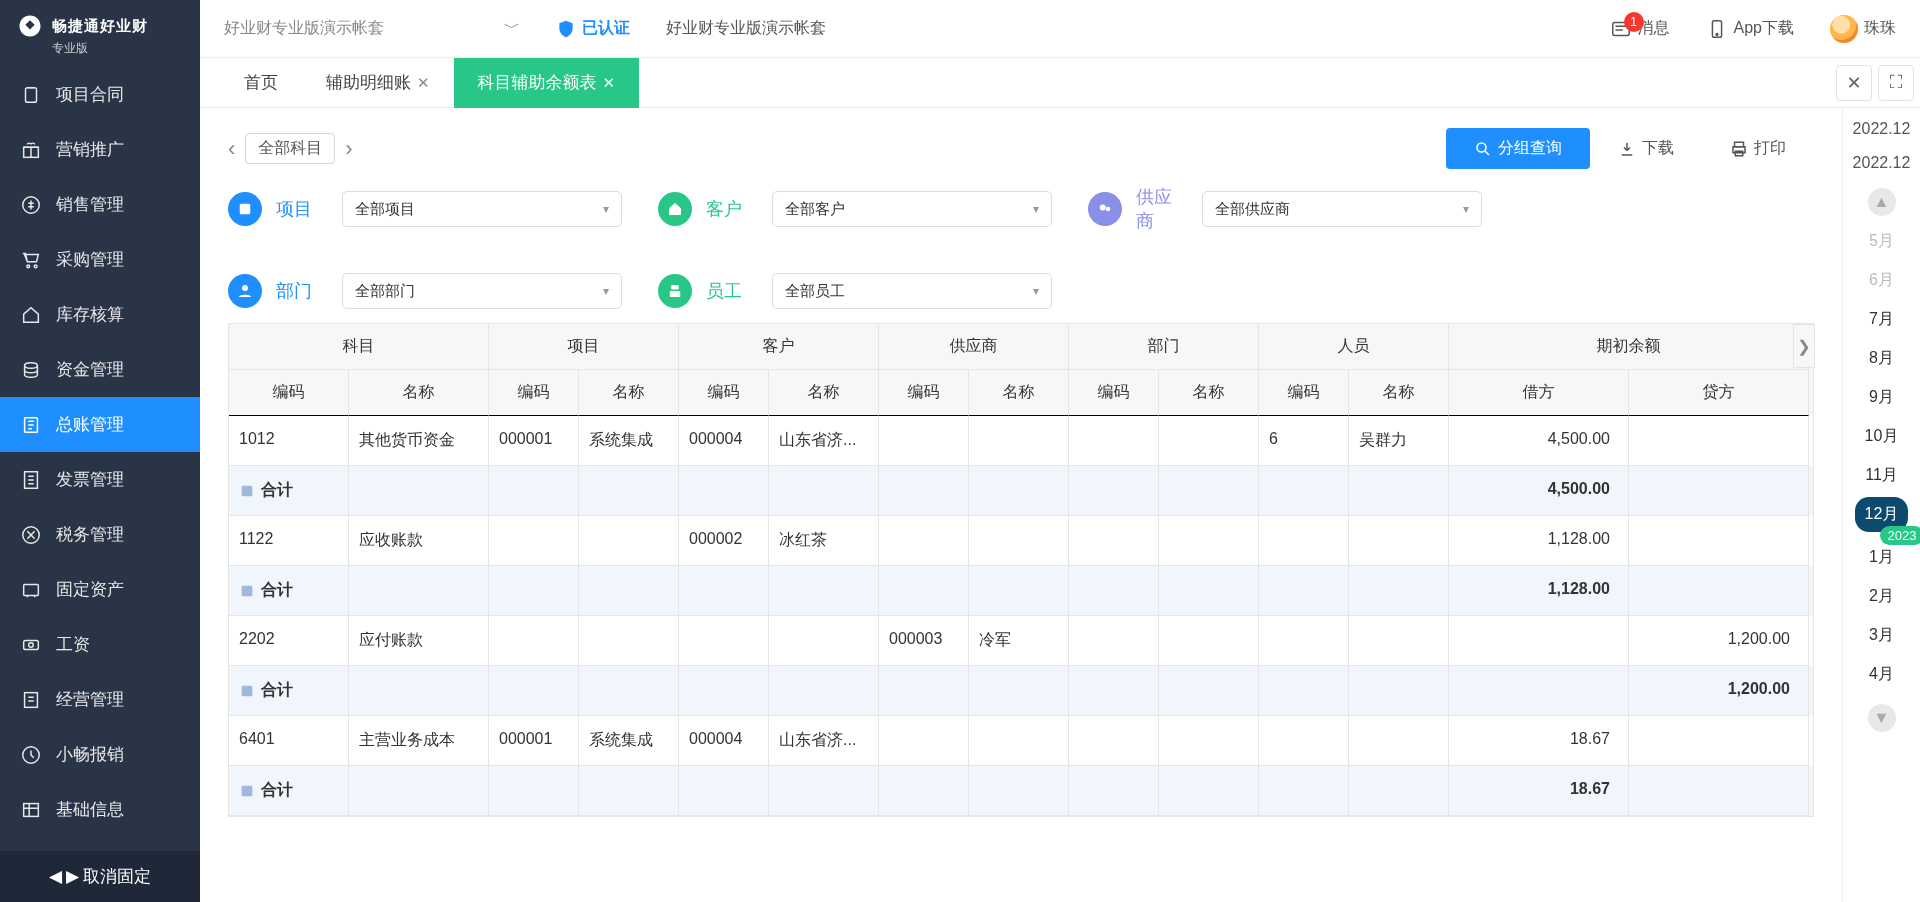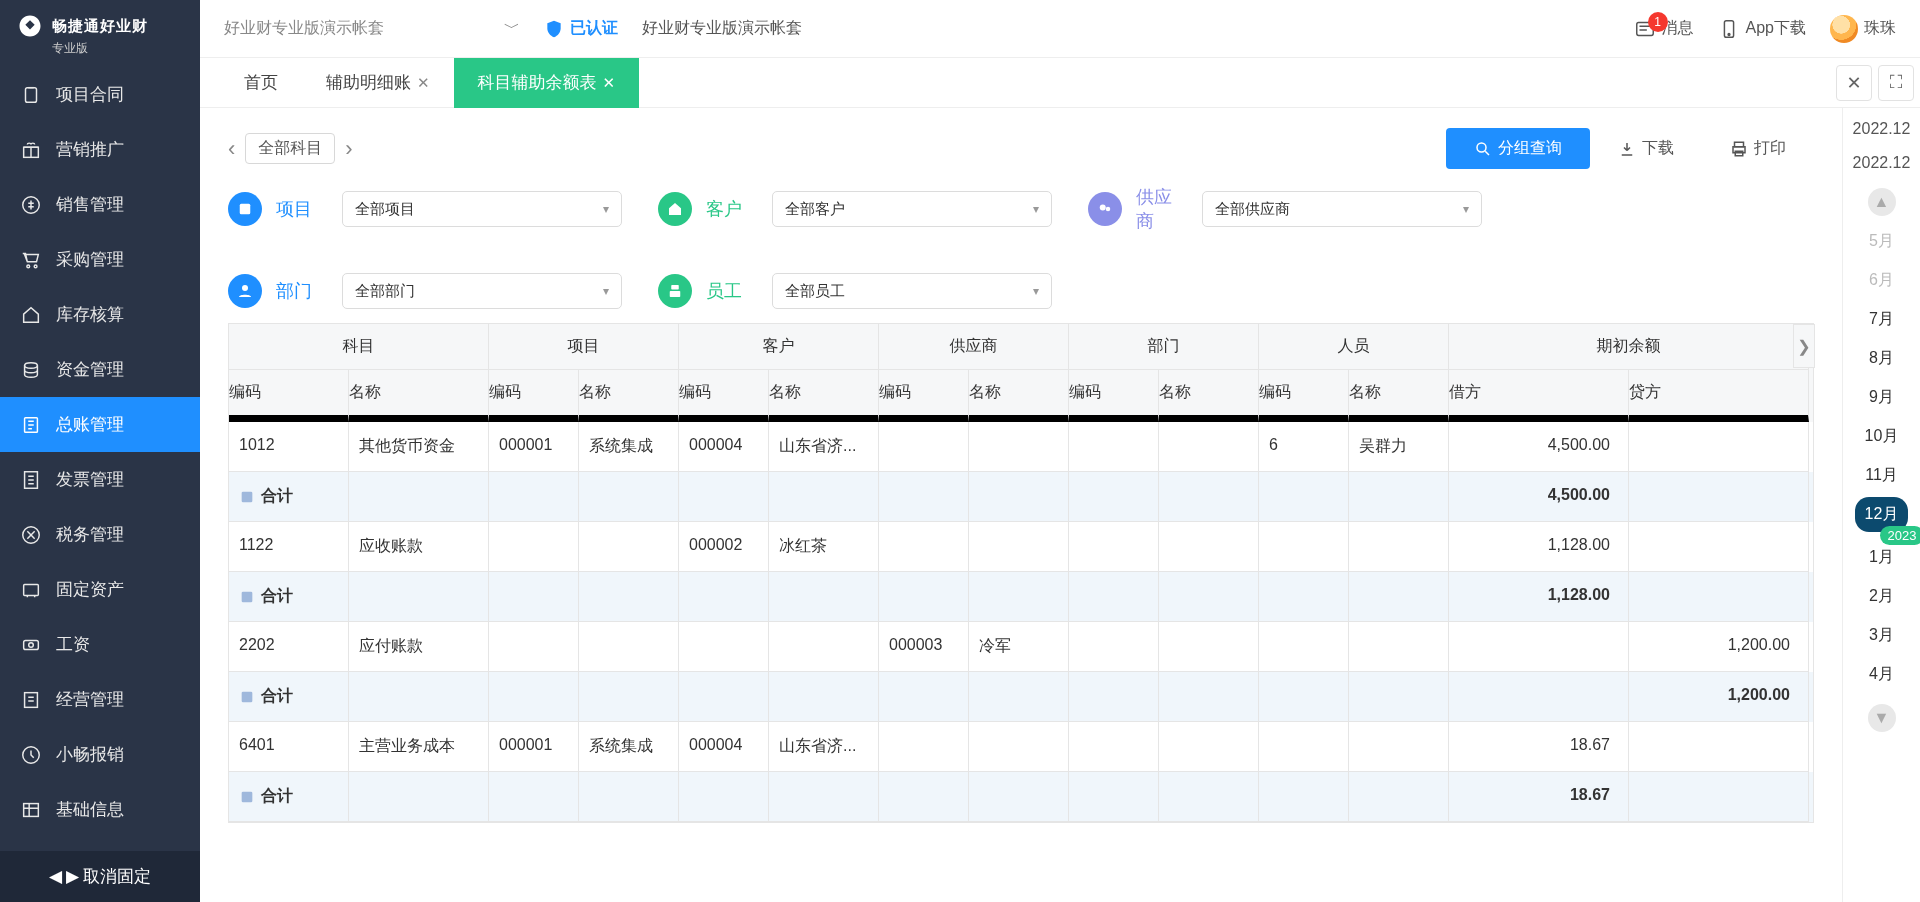--- a/index.html
+++ b/index.html
@@ -13,21 +13,21 @@
 .edition { font-size:12px; padding:0 16px 10px 52px; color:#ccc; margin-top:-4px; }
 .nav { flex:1; overflow:auto; }
 .nav-item { display:flex; align-items:center; padding:16px 20px; gap:14px; font-size:17px; cursor:pointer; color:#e8e8e8; }
 .nav-item.active { background:#1f8fff; color:#fff; }
 .nav-item .ico { width:22px; height:22px; display:flex; align-items:center; justify-content:center; }
 .nav-item .ico svg { width:22px; height:22px; stroke:#e8e8e8; fill:none; stroke-width:1.6; }
 .nav-item.active .ico svg { stroke:#fff; }
 .pin-toggle { padding:14px; background:#1f2838; text-align:center; font-size:17px; cursor:pointer; display:flex; align-items:center; justify-content:center; gap:4px; }
 
 
-.topbar { position:absolute; left:200px; top:0; right:0; height:58px; border-bottom:1px solid #eee; display:flex; align-items:center; padding:12px 24px; gap:24px;text-align:center; }
+.topbar { position:absolute; left:200px; top:0; right:0; height:58px; border-bottom:1px solid #eee; display:flex; align-items:center; padding:12px 24px; gap:36px;text-align:center; }
 .account-sel { color:#888; font-size:16px; display:flex; align-items:center; gap:120px; cursor:pointer; }
 .verified { display:flex; align-items:center; gap:6px; color:#1f8fff; font-size:16px;font-weight:bold; }
 .verified svg { width:20px; height:20px; fill:#1f8fff; }
 .account-name { color:#555; font-size:16px; }
 .top-spacer { flex:1; }
 .top-action { display:flex; align-items:center; gap:6px; color:#555; font-size:16px; cursor:pointer; position:relative; }
 .top-action svg { width:22px; height:22px; stroke:#555; fill:none; stroke-width:1.6; }
 .badge { position:absolute; top:-6px; left:14px; background:#f5382e; color:#fff; border-radius:50%; width:20px; height:20px; font-size:12px; display:flex; align-items:center; justify-content:center; }
 .avatar { width:28px; height:28px; border-radius:50%; background:radial-gradient(circle at 40% 35%, #ffe0a6 35%, #ffb64d 36% 60%, #f08a24 61%); }
 
@@ -65,21 +65,21 @@
 .c-supplier{background:#8a8fe8}.c-supplier+.lbl{color:#8a8fe8}
 .c-dept{background:#1f8fff}.c-dept+.lbl{color:#1f8fff}
 .c-emp{background:#29c787}.c-emp+.lbl{color:#29c787}
 
 
 .grid { border:1px solid #e5e5e5; border-top:1px solid #e5e5e5; position:relative; }
 .ghead { display:grid; grid-template-columns:120px 140px 90px 100px 90px 110px 90px 100px 90px 100px 90px 100px 180px 180px; background:#f6f7f8; font-size:16px; color:#333; }
 .ghead .h1 { grid-column:1/3; } .ghead .h2{grid-column:3/5}.ghead .h3{grid-column:5/7}.ghead .h4{grid-column:7/9}.ghead .h5{grid-column:9/11}.ghead .h6{grid-column:11/13}.ghead .h7{grid-column:13/15}
 .ghead > div { border-right:1px solid #e5e5e5; border-bottom:1px solid #e5e5e5; padding:12px 0; text-align:center; }
 .gsub { display:grid; grid-template-columns:120px 140px 90px 100px 90px 110px 90px 100px 90px 100px 90px 100px 180px 180px; background:#f6f7f8; font-size:16px; color:#333; }
-.gsub > div { border-right:1px solid #e5e5e5; border-bottom:7px solid #000000; padding:12px 0; }
+.gsub > div { border-right:1px solid #e5e5e5; border-bottom:1px solid #000000; padding:12px 0; text-align:center; }
 .grow { display:grid; grid-template-columns:120px 140px 90px 100px 90px 110px 90px 100px 90px 100px 90px 100px 180px 180px; font-size:16px; color:#333; }
 .grow > div { border-right:1px solid #e5e5e5; border-bottom:1px solid #e5e5e5; padding:14px 10px; overflow:hidden; white-space:nowrap; text-overflow:ellipsis; }
 .grow .num { text-align:right; padding-right:18px; }
 .grow.total { background:#f0f6fb; font-weight:bold; }
 .grow.total .tlabel { display:flex; align-items:center; gap:6px; }
 .grow.total .tlabel svg { width:16px; height:16px; fill:#9fb8dc; }
 .scroll-handle { position:absolute; right:-2px; top:0; width:22px; height:44px; background:#f6f7f8; border:1px solid #e5e5e5; display:flex; align-items:center; justify-content:center; color:#888; cursor:pointer; }
 
 
 .period { position:absolute; right:0; top:108px; width:78px; bottom:0; border-left:1px solid #eee; text-align:center; font-size:16px; color:#333; padding-top:4px; }

